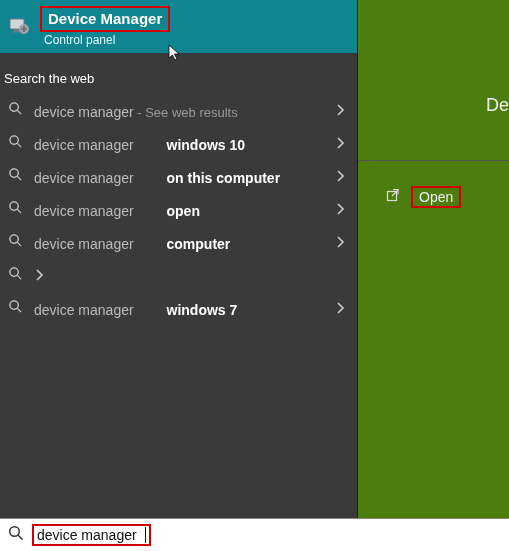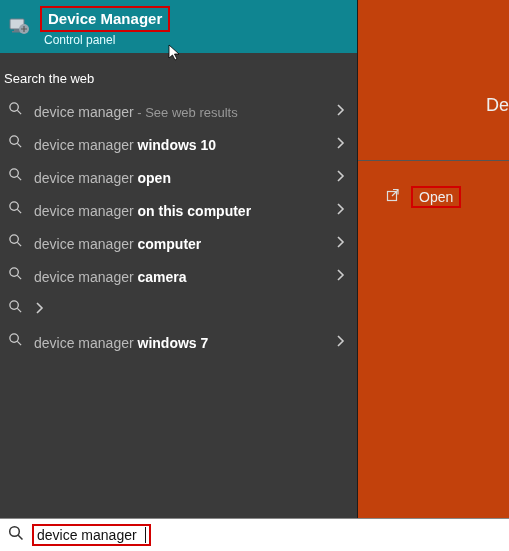--- a/index.html
+++ b/index.html
@@ -77,29 +77,29 @@
     color: #ddd;
   }
   .result-text {
     flex: 1;
     color: #ddd;
     font-size: 14px;
     white-space: nowrap;
     overflow: hidden;
   }
   .result-text .prefix { color: #bbb; }
-  .result-text .bold { color: #fff; font-weight: 600; }
+  .result-text .bold { color: #fff; font-weight: 600; margin-left: 29px; }
   .result-text .hint { color: #999; font-size: 13px; }
   .chevron {
     flex: 0 0 14px;
     color: #ccc;
   }
   .right-panel {
     flex: 1;
-    background: #c2410c;
+    background: #4d7c0f;
     position: relative;
     color: #e8e8e8;
     border-left: 1px solid #1c1c1c;
   }
   .right-title {
     position: absolute;
     top: 95px; right: 0;
     font-size: 18px;
     font-weight: 400;
     color: #eee;
@@ -204,51 +204,41 @@
           <span class="result-text"><span class="prefix">device manager </span><span class="bold">windows 10</span></span>
           <span class="chevron"><svg width="10" height="12" viewBox="0 0 10 12">
               <path d="M3 1 L8 6 L3 11" fill="none" stroke="#ccc" stroke-width="1.6"></path>
             </svg></span>
         </div>
         <div class="result-row">
           <span class="search-glyph"><svg width="15" height="15" viewBox="0 0 16 16">
               <circle cx="6.5" cy="6.5" r="4.5" fill="none" stroke="#ccc" stroke-width="1.4"></circle>
               <line x1="10" y1="10" x2="14" y2="14" stroke="#ccc" stroke-width="1.4"></line>
             </svg></span>
+          <span class="result-text"><span class="prefix">device manager </span><span class="bold">on this computer</span></span>
+          <span class="chevron"><svg width="10" height="12" viewBox="0 0 10 12">
+              <path d="M3 1 L8 6 L3 11" fill="none" stroke="#ccc" stroke-width="1.6"></path>
+            </svg></span>
+        </div>
+        <div class="result-row">
+          <span class="search-glyph"><svg width="15" height="15" viewBox="0 0 16 16">
+              <circle cx="6.5" cy="6.5" r="4.5" fill="none" stroke="#ccc" stroke-width="1.4"></circle>
+              <line x1="10" y1="10" x2="14" y2="14" stroke="#ccc" stroke-width="1.4"></line>
+            </svg></span>
           <span class="result-text"><span class="prefix">device manager </span><span class="bold">open</span></span>
           <span class="chevron"><svg width="10" height="12" viewBox="0 0 10 12">
               <path d="M3 1 L8 6 L3 11" fill="none" stroke="#ccc" stroke-width="1.6"></path>
             </svg></span>
         </div>
         <div class="result-row">
           <span class="search-glyph"><svg width="15" height="15" viewBox="0 0 16 16">
               <circle cx="6.5" cy="6.5" r="4.5" fill="none" stroke="#ccc" stroke-width="1.4"></circle>
               <line x1="10" y1="10" x2="14" y2="14" stroke="#ccc" stroke-width="1.4"></line>
             </svg></span>
-          <span class="result-text"><span class="prefix">device manager </span><span class="bold">on this computer</span></span>
-          <span class="chevron"><svg width="10" height="12" viewBox="0 0 10 12">
-              <path d="M3 1 L8 6 L3 11" fill="none" stroke="#ccc" stroke-width="1.6"></path>
-            </svg></span>
-        </div>
-        <div class="result-row">
-          <span class="search-glyph"><svg width="15" height="15" viewBox="0 0 16 16">
-              <circle cx="6.5" cy="6.5" r="4.5" fill="none" stroke="#ccc" stroke-width="1.4"></circle>
-              <line x1="10" y1="10" x2="14" y2="14" stroke="#ccc" stroke-width="1.4"></line>
-            </svg></span>
           <span class="result-text"><span class="prefix">device manager </span><span class="bold">computer</span></span>
-          <span class="chevron"><svg width="10" height="12" viewBox="0 0 10 12">
-              <path d="M3 1 L8 6 L3 11" fill="none" stroke="#ccc" stroke-width="1.6"></path>
-            </svg></span>
-        </div>
-        <div class="result-row">
-          <span class="search-glyph"><svg width="15" height="15" viewBox="0 0 16 16">
-              <circle cx="6.5" cy="6.5" r="4.5" fill="none" stroke="#ccc" stroke-width="1.4"></circle>
-              <line x1="10" y1="10" x2="14" y2="14" stroke="#ccc" stroke-width="1.4"></line>
-            </svg></span>
-          <span class="result-text"><span class="prefix">device manager </span><span class="bold">camera</span></span>
           <span class="chevron"><svg width="10" height="12" viewBox="0 0 10 12">
               <path d="M3 1 L8 6 L3 11" fill="none" stroke="#ccc" stroke-width="1.6"></path>
             </svg></span>
         </div>
         <div class="result-row">
           <span class="search-glyph"><svg width="15" height="15" viewBox="0 0 16 16">
               <circle cx="6.5" cy="6.5" r="4.5" fill="none" stroke="#ccc" stroke-width="1.4"></circle>
               <line x1="10" y1="10" x2="14" y2="14" stroke="#ccc" stroke-width="1.4"></line>
             </svg></span>
           <span class="chevron"><svg width="10" height="12" viewBox="0 0 10 12">

